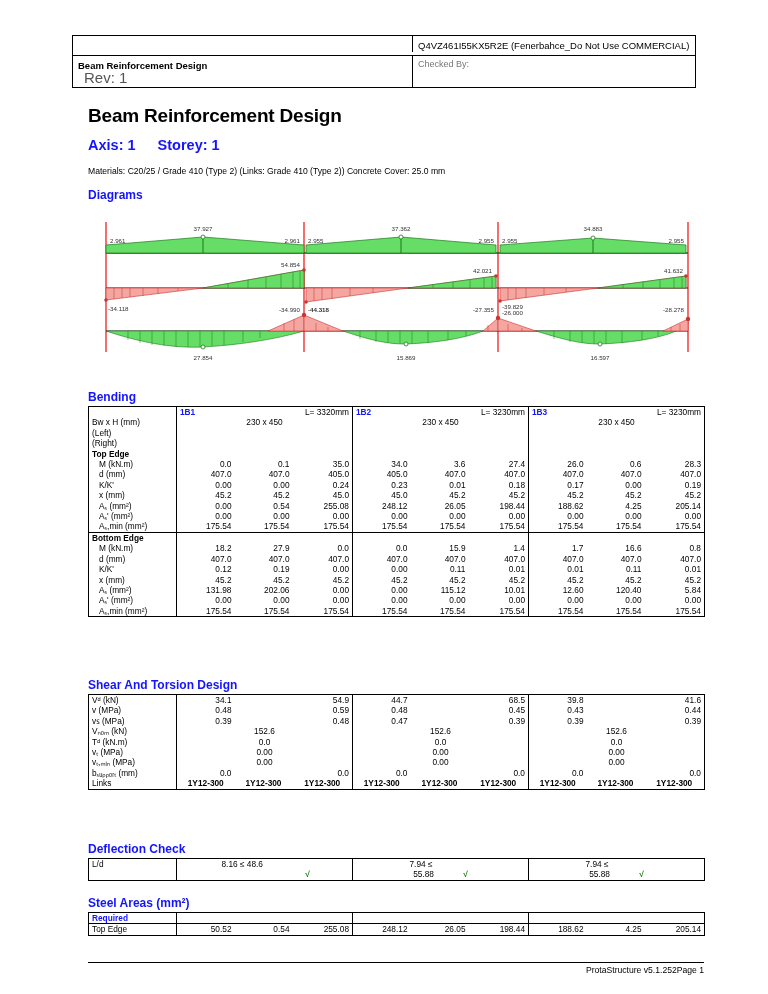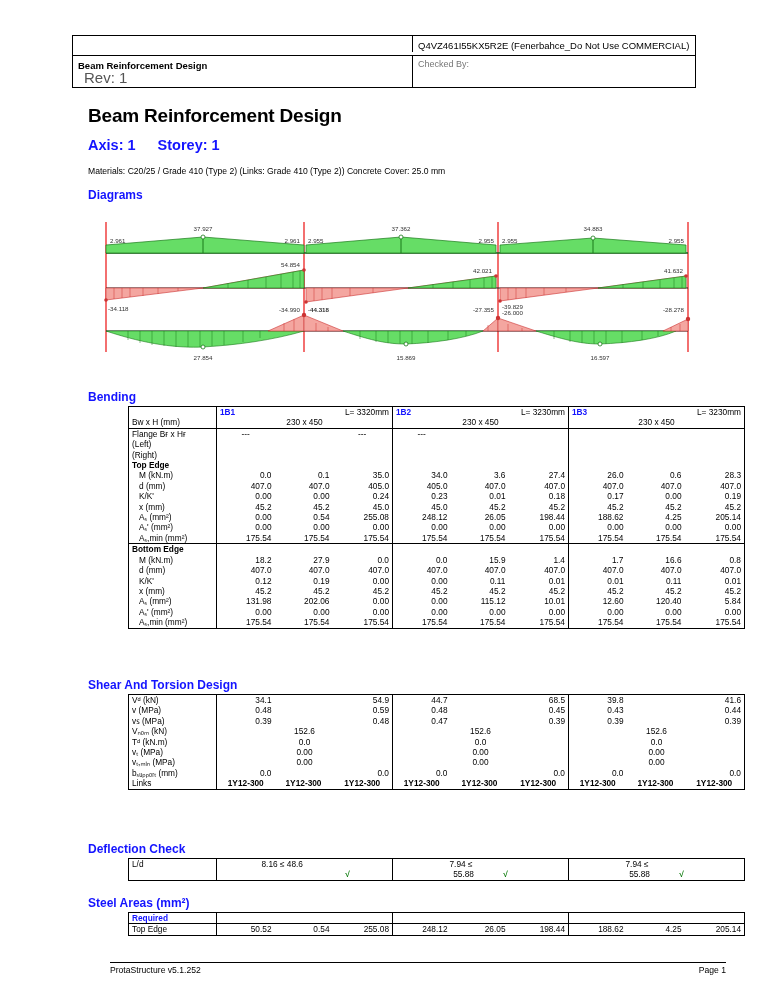--- a/index.html
+++ b/index.html
@@ -35,38 +35,38 @@
   
   .diagram-wrap { position:absolute; left:88px; top:212px; width:616px; height:160px; }
   .diagram-wrap svg { display:block; }
 
   
   .sec-h { font-size:12px; font-weight:bold; color:#1414ff; margin:0 0 2px 0; }
 
   .block { position:absolute; left:88px; width:616px; }
 
   
-  table.t { border-collapse:collapse; width:616px; table-layout:fixed; font-size:8.3px;margin-left:40px; }
+  table.t { border-collapse:collapse; width:616px; table-layout:fixed; font-size:8.3px; }
   table.t td { padding:0 3px; height:10.4px; line-height:10.4px; vertical-align:middle; white-space:nowrap; overflow:hidden; }
   .lab { text-align:left; }
   .num { text-align:right; }
   .ctr { text-align:center; }
   .b { font-weight:bold; }
   .blue { color:#1414ff; font-weight:bold; }
 
   .ob { border:1px solid #000; }
   .bt { border-top:1px solid #000; }
   .bb { border-bottom:1px solid #000; }
   .bl { border-left:1px solid #000; }
   .br { border-right:1px solid #000; }
   .tick { color:#0a7a0a; font-weight:bold; }
 
   
   .footer { position:absolute; left:88px; top:962px; width:616px; border-top:1.6px solid #000; padding-top:2px;
-            display:flex; justify-content:space-between; font-size:8.6px;margin-left:22px; }
+            display:flex; justify-content:flex-end; font-size:8.6px; }
 </style>
 </head>
 <body>
 
 <div class="page">
 
   <div class="hdr">
     <div class="hdr-row hdr-row1">
       <div class="hdr-left"></div>
       <div class="hdr-right">
@@ -308,32 +308,20 @@
           <td class="bt"></td>
           <td class="bt br num">L=  3230mm</td>
         </tr>
         <tr>
           <td class="bl lab">Bᴡ x H (mm)</td>
           <td class="bl ctr" colspan="3">230 x 450</td>
           <td class="bl ctr" colspan="3">230 x 450</td>
           <td class="bl br ctr" colspan="3">230 x 450</td>
         </tr>
         <tr>
-          <td class="bl bt lab">Flange Bғ x Hғ</td>
-          <td class="bl bt ctr">---</td>
-          <td class="bt ctr"></td>
-          <td class="bt ctr">---</td>
-          <td class="bl bt ctr">---</td>
-          <td class="bt ctr"></td>
-          <td class="bt ctr"></td>
-          <td class="bl bt ctr"></td>
-          <td class="bt ctr"></td>
-          <td class="bt br ctr"></td>
-        </tr>
-        <tr>
           <td class="bl lab">(Left)</td>
           <td class="bl"></td>
             <td></td>
             <td></td>
           <td class="bl"></td>
             <td></td>
             <td></td>
           <td class="bl"></td>
             <td></td>
             <td class="br"></td>

